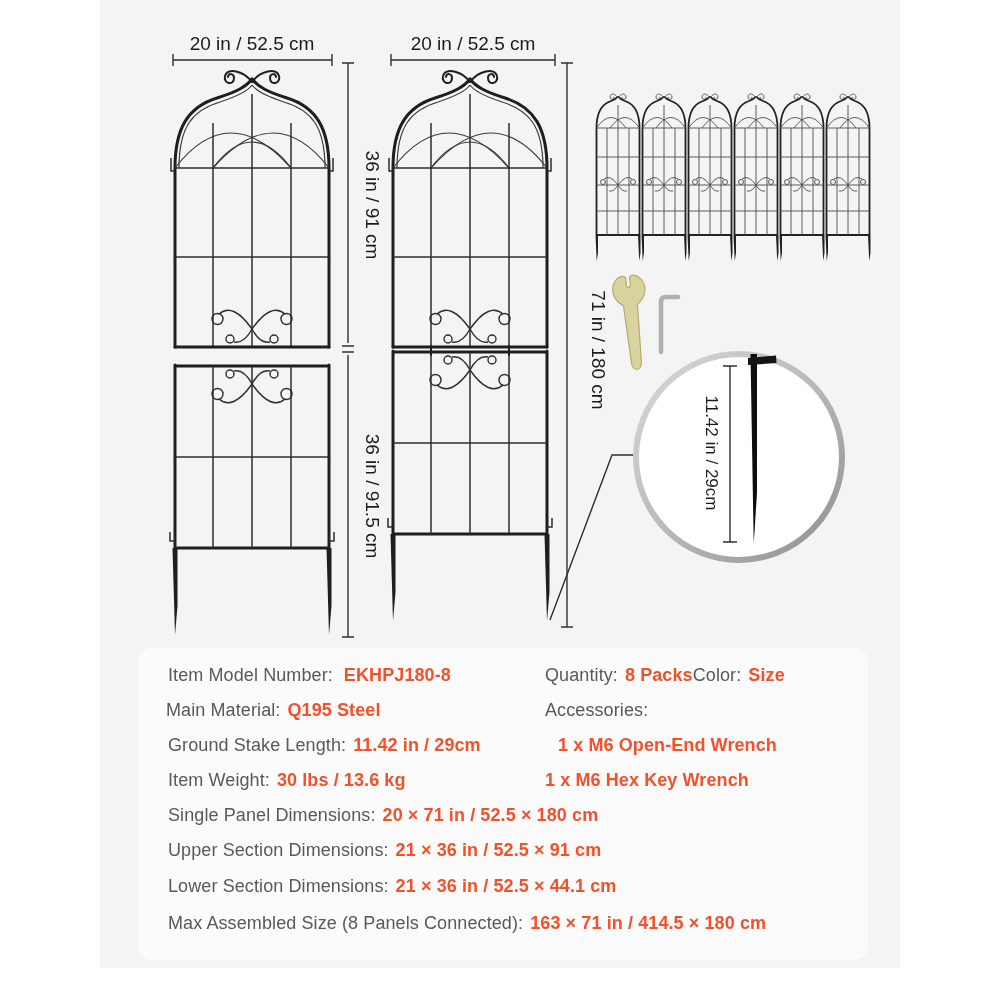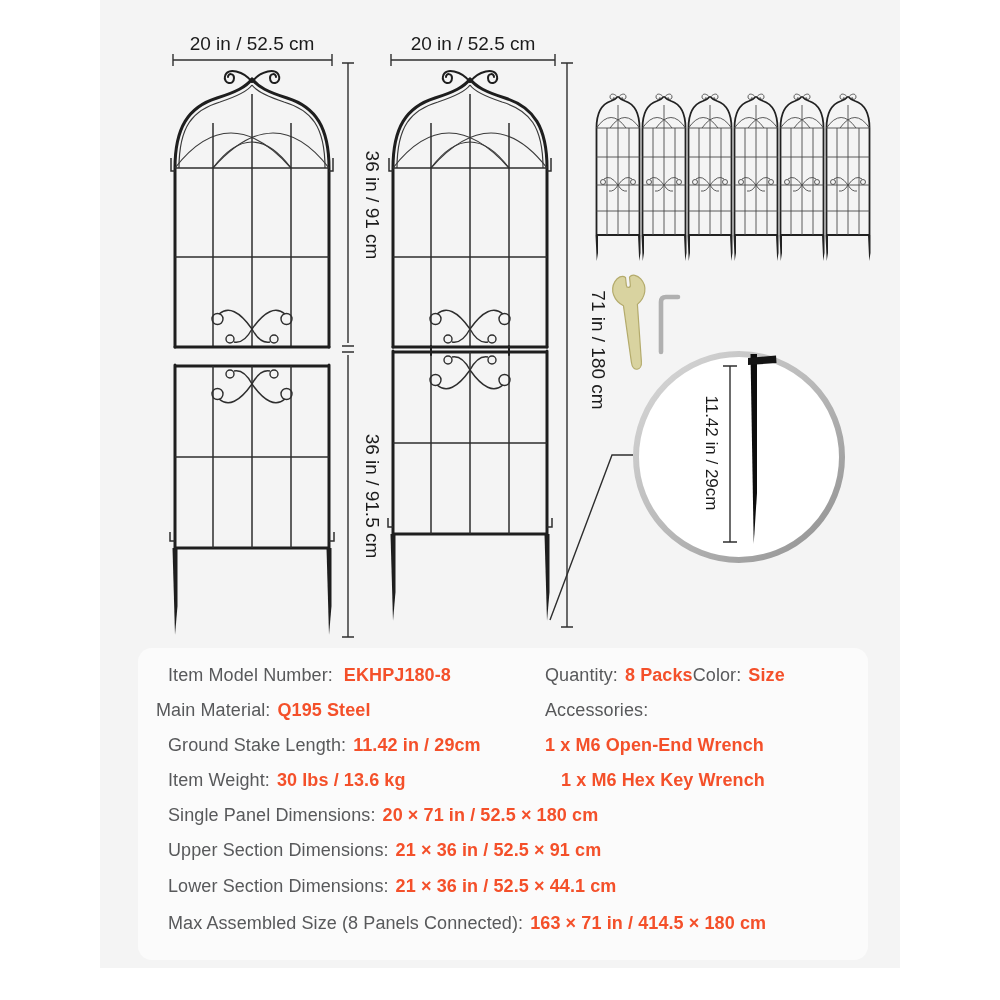--- a/index.html
+++ b/index.html
@@ -166,39 +166,39 @@
     </svg>
 
     <div class="spec-card">
       <div class="spec-row" style="left:30px;top:17px">
         <span>Item Model Number:</span><span class="val" style="margin-left:11px">EKHPJ180-8</span>
       </div>
       <div class="spec-row" style="left:407px;top:17px">
         <span>Quantity:</span><span class="val">8 Packs</span><span class="lbl2">Color:</span><span class="val">Size</span>
       </div>
 
-      <div class="spec-row" style="left:18px;top:52px">
+      <div class="spec-row" style="left:28px;top:52px">
         <span>Main Material:</span><span class="val">Q195 Steel</span>
       </div>
       <div class="spec-row" style="left:407px;top:52px">
         <span>Accessories:</span>
       </div>
 
       <div class="spec-row" style="left:30px;top:87px">
         <span>Ground Stake Length:</span><span class="val">11.42 in / 29cm</span>
       </div>
       <div class="spec-row" style="left:407px;top:87px">
-        <span class="val" style="margin-left:0">1 x M6 Open-End Wrench</span>
+        <span class="val" style="margin-left:13px">1 x M6 Open-End Wrench</span>
       </div>
 
       <div class="spec-row" style="left:30px;top:122px">
         <span>Item Weight:</span><span class="val">30 lbs / 13.6 kg</span>
       </div>
       <div class="spec-row" style="left:407px;top:122px">
-        <span class="val" style="margin-left:16px">1 x M6 Hex Key Wrench</span>
+        <span class="val" style="margin-left:0">1 x M6 Hex Key Wrench</span>
       </div>
 
       <div class="spec-row" style="left:30px;top:157px">
         <span>Single Panel Dimensions:</span><span class="val">20 × 71 in / 52.5 × 180 cm</span>
       </div>
       <div class="spec-row" style="left:30px;top:192px">
         <span>Upper Section Dimensions:</span><span class="val">21 × 36 in / 52.5 × 91 cm</span>
       </div>
       <div class="spec-row" style="left:30px;top:228px">
         <span>Lower Section Dimensions:</span><span class="val">21 × 36 in / 52.5 × 44.1 cm</span>

